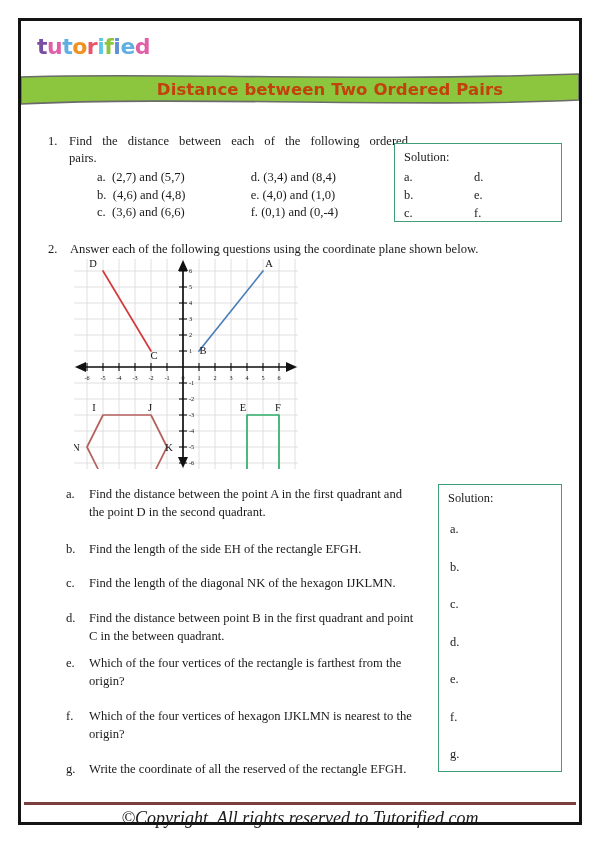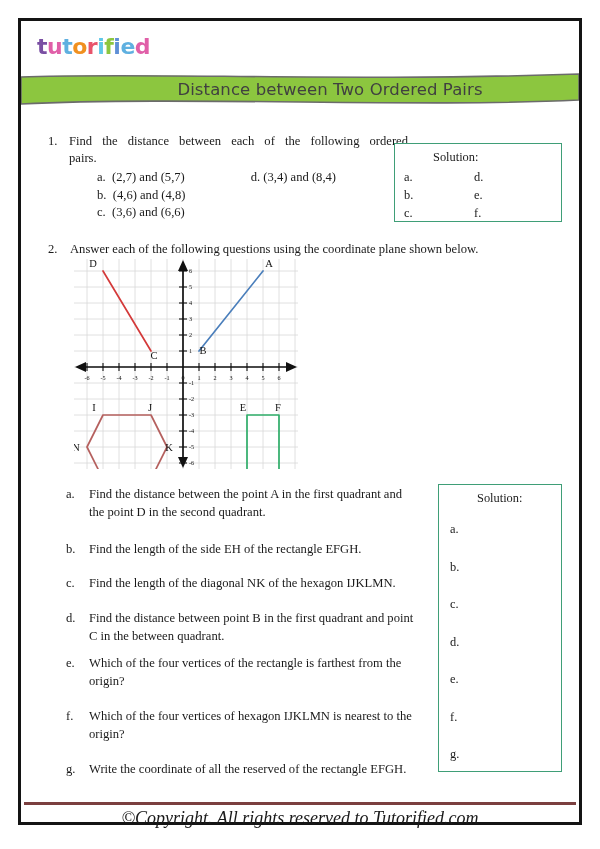--- a/index.html
+++ b/index.html
@@ -62,21 +62,20 @@
   
   .sol-box{
     position:absolute;
     border:1.3px solid #3f9e77;
     background:#fff;
     box-sizing:border-box;
   }
   .sol-title{
     position:absolute;left:9px;top:6px;
     font-size:12.4px;
-    margin-left:29px;
   }
   .sol-list{position:absolute;font-size:12.4px;}
   .sol1{left:394px;top:143px;width:168px;height:79px;}
   .sol1 .col1{left:9px;top:24px;line-height:18px;}
   .sol1 .col2{left:79px;top:24px;line-height:18px;}
   .sol2{left:438px;top:484px;width:124px;height:288px;}
   .sol2 .col1{left:11px;top:26px;line-height:37.5px;}
   
   .q2-wrap{position:absolute;left:48px;top:242px;width:470px;font-size:12.6px;}
   .q2-wrap .marker{position:absolute;left:0;top:0;}
@@ -109,21 +108,21 @@
 
 <div class="page">
   <div class="frame"></div>
 
   <div class="logo" id="logo"><span style="color: rgb(122, 79, 163);">t</span><span style="color: rgb(224, 95, 168);">u</span><span style="color: rgb(95, 176, 224);">t</span><span style="color: rgb(240, 144, 31);">o</span><span style="color: rgb(232, 84, 107);">r</span><span style="color: rgb(95, 200, 232);">i</span><span style="color: rgb(140, 198, 63);">f</span><span style="color: rgb(95, 143, 214);">i</span><span style="color: rgb(95, 176, 224);">e</span><span style="color: rgb(224, 95, 168);">d</span></div>
 
   <div class="banner">
     <svg width="558" height="34" viewBox="0 0 558 34">
       <path id="bannerShape" d="M0,5 C120,0 330,10 558,2 L558,28 C400,36 160,24 0,32 Z" fill="#8cc63f" stroke="#6b6b6b" stroke-width="1.6"></path>
     </svg>
-    <div class="banner-title" style="color: #404040;">Distance between Two Ordered Pairs</div>
+    <div class="banner-title" style="color: #c2410c; font-weight: bold;">Distance between Two Ordered Pairs</div>
   </div>
 
   <div class="q1-wrap">
     <div class="q1-text">
       <span class="marker">1.</span>
       <span>Find the distance between each of the following ordered</span>
       <div class="line2">pairs.</div>
     </div>
   </div>
 
@@ -133,24 +132,30 @@
         <span>a.</span>&nbsp;&nbsp;<span>(2,7) and (5,7)</span>
       </div>
       <div class="pairs-col-b">
         <span>d.</span>&nbsp;<span>(3,4) and (8,4)</span>
       </div>
     </div>
     <div class="pairs-row">
       <div class="pairs-col-a">
         <span>b.</span>&nbsp;&nbsp;<span>(4,6) and (4,8)</span>
       </div>
+      <div class="pairs-col-b">
+        <span>e.</span>&nbsp;<span>(4,0) and (1,0)</span>
+      </div>
     </div>
     <div class="pairs-row">
       <div class="pairs-col-a">
         <span>c.</span>&nbsp;&nbsp;<span>(3,6) and (6,6)</span>
+      </div>
+      <div class="pairs-col-b">
+        <span>f.</span>&nbsp;<span>(0,1) and (0,-4)</span>
       </div>
     </div>
   </div>
 
   <div class="sol-box sol1" style="border-color: rgb(63, 158, 119);">
     <div class="sol-title">Solution:</div>
     <div class="sol-list col1">
       <div>a.</div>
       <div>b.</div>
       <div>c.</div>

